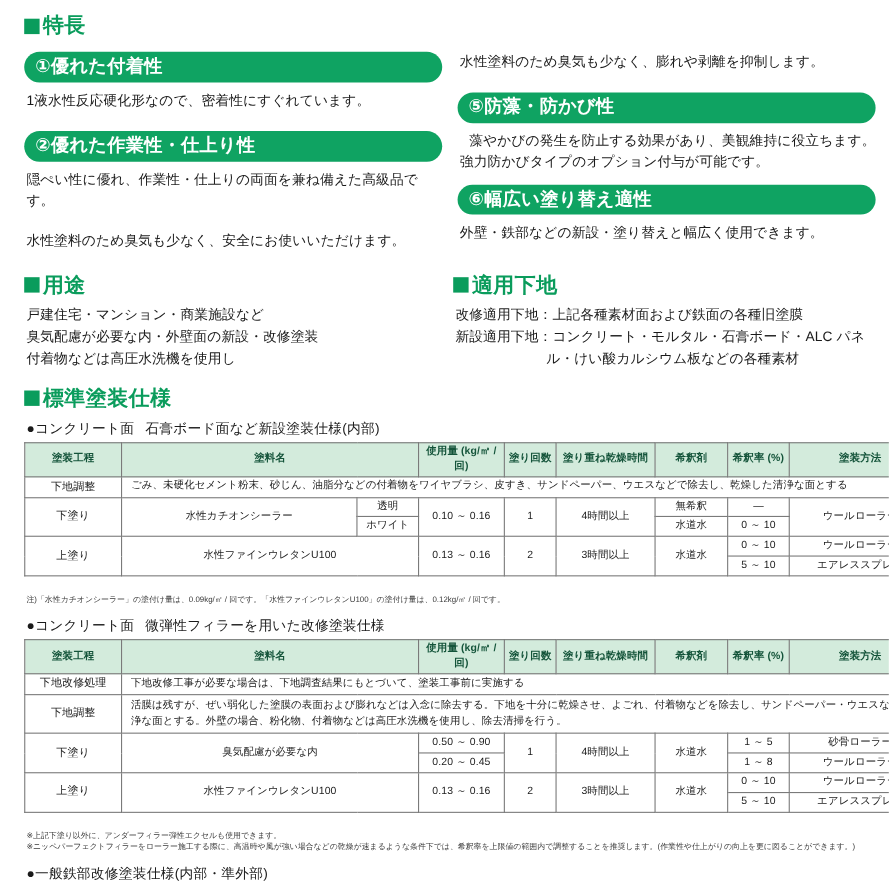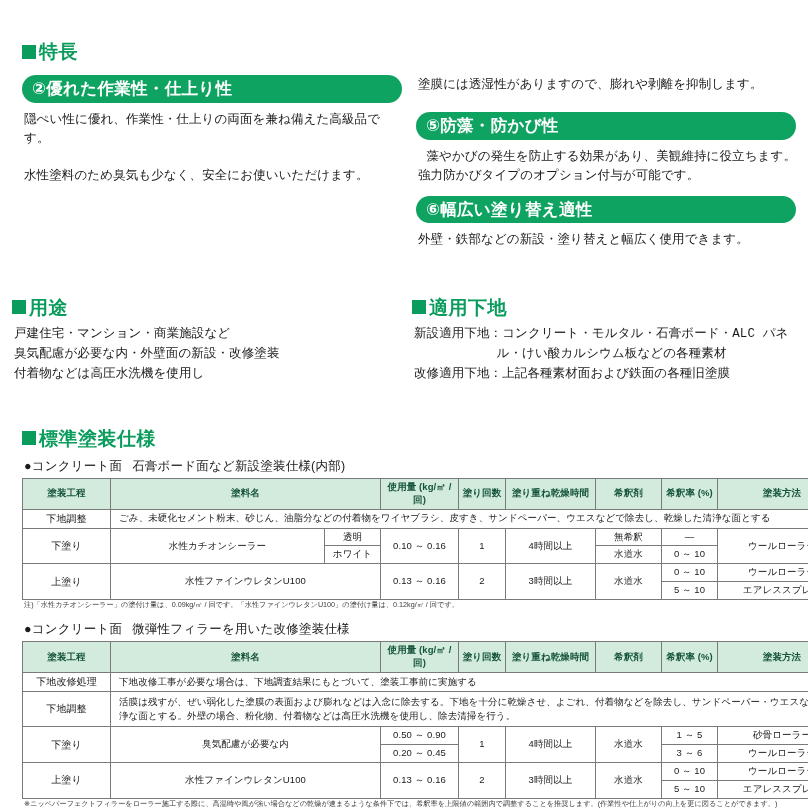--- a/index.html
+++ b/index.html
@@ -19,21 +19,20 @@
   
   .sec-head {
     display: flex;
     align-items: center;
     gap: 3px;
     font-size: 19px;
     font-weight: bold;
     color: #0a9c5c;
     letter-spacing: 0.5px;
     line-height: 1;
-    margin-top: 28px;
   }
   .sec-head .sq {
     display: inline-block;
     width: 14px; height: 14px;
     background: #0a9c5c;
     flex: none;
   }
 
   
   .features {
@@ -62,29 +61,27 @@
     margin: 0 0 18px 2px;
     letter-spacing: 0.1px;
   }
   .feat-body.tight { margin-bottom: 10px; text-align: right; }
   .feat-blk { margin-bottom: 0; }
 
   
   .two-col {
     display: grid;
     grid-template-columns: 390px 380px;
-    column-gap: 10px;
-    padding: 8px 18px 0 12px;
+    padding: 8px 18px 0 22px;
   }
   .blk-body {
     font-size: 12.5px;
     line-height: 1.62;
     margin: 7px 0 0 2px;
     letter-spacing: 0.1px;
-    font-family: Liberation Mono, monospace;
   }
   .hang {
     padding-left: 6.6em;
     text-indent: -6.6em;
   }
 
   
   .spec-wrap { padding: 16px 18px 0 22px; }
   .tbl-title {
     font-size: 12.5px;
@@ -121,21 +118,21 @@
     text-align: left;
     padding-left: 8px;
   }
   table.spec td.proc { font-size: 10px; }
 
   
   .notes {
     font-size: 7.2px;
     line-height: 1.5;
     color: #3a3a3a;
-    margin: 0 0 0 2px;
+    margin: 16px 0 0 2px;
     letter-spacing: 0;
   }
   .notes div { white-space: nowrap; }
 </style>
 </head>
 <body>
 
 <div class="page">
 
   <div>
@@ -143,31 +140,35 @@
       <div class="sec-head">
         <span class="sq"></span>
         <span>特長</span>
       </div>
     </div>
 
     <div class="features">
 
       <div class="feat-col">
         <div class="feat-blk">
+          <span class="pill">①優れた付着性</span>
+          <p class="feat-body">1液水性反応硬化形なので、密着性にすぐれています。</p>
+        </div>
+        <div class="feat-blk">
           <span class="pill">②優れた作業性・仕上り性</span>
           <p class="feat-body">隠ぺい性に優れ、作業性・仕上りの両面を兼ね備えた高級品です。</p>
         </div>
         <div class="feat-blk">
           <p class="feat-body">水性塗料のため臭気も少なく、安全にお使いいただけます。</p>
         </div>
       </div>
 
       <div class="feat-col">
         <div class="feat-blk">
-          <p class="feat-body">塗膜には透湿性がありますので、膨れや剥離を抑制します。</p>
+          <p class="feat-body">水性塗料のため臭気も少なく、膨れや剥離を抑制します。</p>
         </div>
         <div class="feat-blk">
           <span class="pill">⑤防藻・防かび性</span>
           <p class="feat-body tight" style="margin-bottom:0;">藻やかびの発生を防止する効果があり、美観維持に役立ちます。</p>
           <p class="feat-body" style="margin-top:0;margin-bottom:10px;">強力防かびタイプのオプション付与が可能です。</p>
         </div>
         <div class="feat-blk">
           <span class="pill">⑥幅広い塗り替え適性</span>
           <p class="feat-body">外壁・鉄部などの新設・塗り替えと幅広く使用できます。</p>
         </div>
@@ -187,22 +188,22 @@
         <div>付着物などは高圧水洗機を使用し</div>
       </div>
     </div>
 
     <div>
       <div class="sec-head">
         <span class="sq"></span>
         <span>適用下地</span>
       </div>
       <div class="blk-body">
+        <div class="hang">改修適用下地：上記各種素材面および鉄面の各種旧塗膜</div>
         <div class="hang">新設適用下地：コンクリート・モルタル・石膏ボード・ALC パネル・けい酸カルシウム板などの各種素材</div>
-        <div class="hang">改修適用下地：上記各種素材面および鉄面の各種旧塗膜</div>
       </div>
     </div>
   </div>
 
   <div class="spec-wrap">
     <div class="sec-head">
       <span class="sq"></span>
       <span>標準塗装仕様</span>
     </div>
 
@@ -321,21 +322,21 @@
           <td colspan="2" rowspan="2">臭気配慮が必要な内</td>
           <td>0.50 ～ 0.90</td>
           <td rowspan="2">1</td>
           <td rowspan="2">4時間以上</td>
           <td rowspan="2">水道水</td>
           <td>1 ～ 5</td>
           <td>砂骨ローラー</td>
         </tr>
         <tr>
           <td>0.20 ～ 0.45</td>
-          <td>3 ～ 6</td>
+          <td>1 ～ 8</td>
           <td>ウールローラー</td>
         </tr>
 
         <tr>
           <td class="proc" rowspan="2">上塗り</td>
           <td colspan="2" rowspan="2">水性ファインウレタンU100</td>
           <td rowspan="2">0.13 ～ 0.16</td>
           <td rowspan="2">2</td>
           <td rowspan="2">3時間以上</td>
           <td rowspan="2">水道水</td>
@@ -343,22 +344,22 @@
           <td>ウールローラー</td>
         </tr>
         <tr>
           <td>5 ～ 10</td>
           <td>エアレススプレー</td>
         </tr>
       </tbody>
     </table>
 
     <div class="notes">
+      <div>※上記下塗り以外に、アンダーフィラー弾性エクセルも使用できます。</div>
       <div>※ニッペパーフェクトフィラーをローラー施工する際に、高温時や風が強い場合などの乾燥が速まるような条件下では、希釈率を上限値の範囲内で調整することを推奨します。(作業性や仕上がりの向上を更に図ることができます。)</div>
-      <div>※上記下塗り以外に、アンダーフィラー弾性エクセルも使用できます。</div>
     </div>
 
     <div class="tbl-title">
       <span class="dot">●</span><span>一般鉄部改修塗装仕様(内部・準外部)</span>
     </div>
 
   </div>
 </div>
 
 </body></html>

